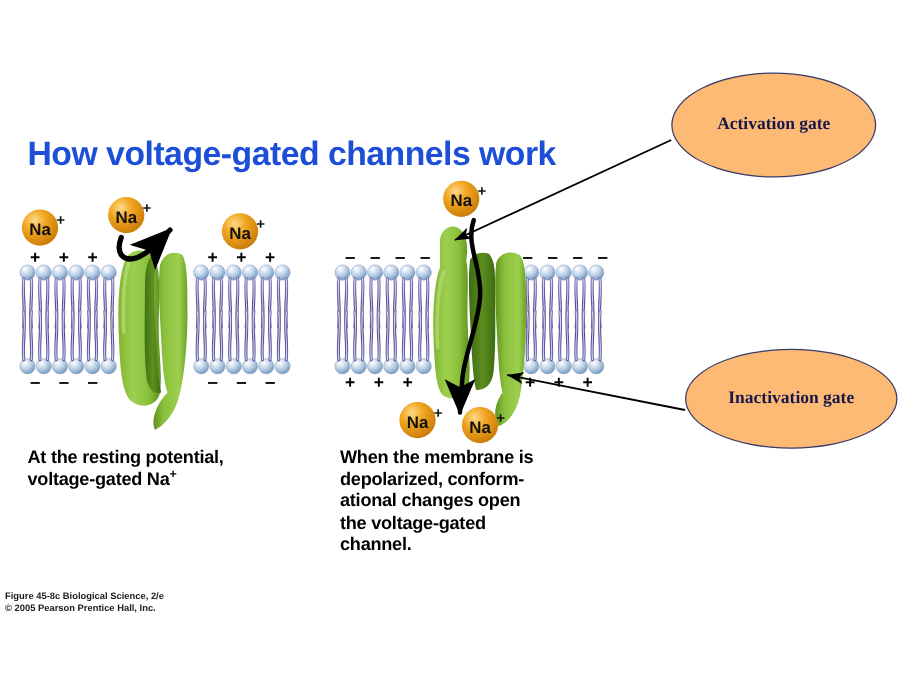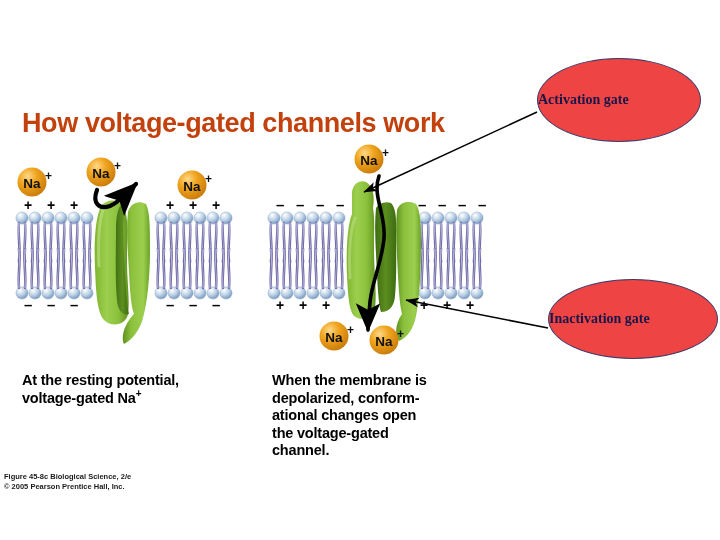--- a/index.html
+++ b/index.html
@@ -4,40 +4,40 @@
 <style>
   html,body{margin:0;padding:0;}
   body{
     width:720px;height:540px;background:#ffffff;overflow:hidden;
     font-family:"Liberation Sans",sans-serif;position:relative;
   }
   #stage{position:absolute;left:0;top:0;width:720px;height:540px;}
 
   .title{
     position:absolute;left:22px;top:108px;
-    font-size:27px;font-weight:bold;color:#c2410c;
+    font-size:27px;font-weight:bold;color:#1d4ed8;
     letter-spacing:-0.4px;white-space:nowrap;
   }
 
   .caption{
     position:absolute;font-size:14.5px;font-weight:bold;color:#000000;
-    line-height:17.5px;letter-spacing:-0.2px;margin-top:14px;
+    line-height:17.5px;letter-spacing:-0.2px;
   }
   #caption-left{left:22px;top:358px;width:245px;}
   #caption-right{left:272px;top:358px;width:235px;}
   .caption sup{font-size:10px;vertical-align:super;line-height:0;}
 
   .credit{
     position:absolute;left:4px;top:472px;
     font-size:7.5px;font-weight:bold;color:#1a1a1a;line-height:10px;
   }
 
   .callout{
-    position:absolute;border:1px solid #3b3b6b;background:#ef4444;
-    border-radius:50%;display:flex;align-items:center;
+    position:absolute;border:1px solid #3b3b6b;background:#fdba74;
+    border-radius:50%;display:flex;align-items:center;justify-content:center;
   }
   .callout span{
     font-family:"Liberation Serif",serif;font-weight:bold;
     font-size:14px;color:#17174a;white-space:nowrap;
   }
   #callout-activation{left:537px;top:58px;width:162px;height:82px;}
   #callout-inactivation{left:548px;top:279px;width:168px;height:78px;}
 
   svg.layer{position:absolute;left:0;top:0;width:720px;height:540px;overflow:visible;}
   svg.layer *{shape-rendering:geometricPrecision;}

